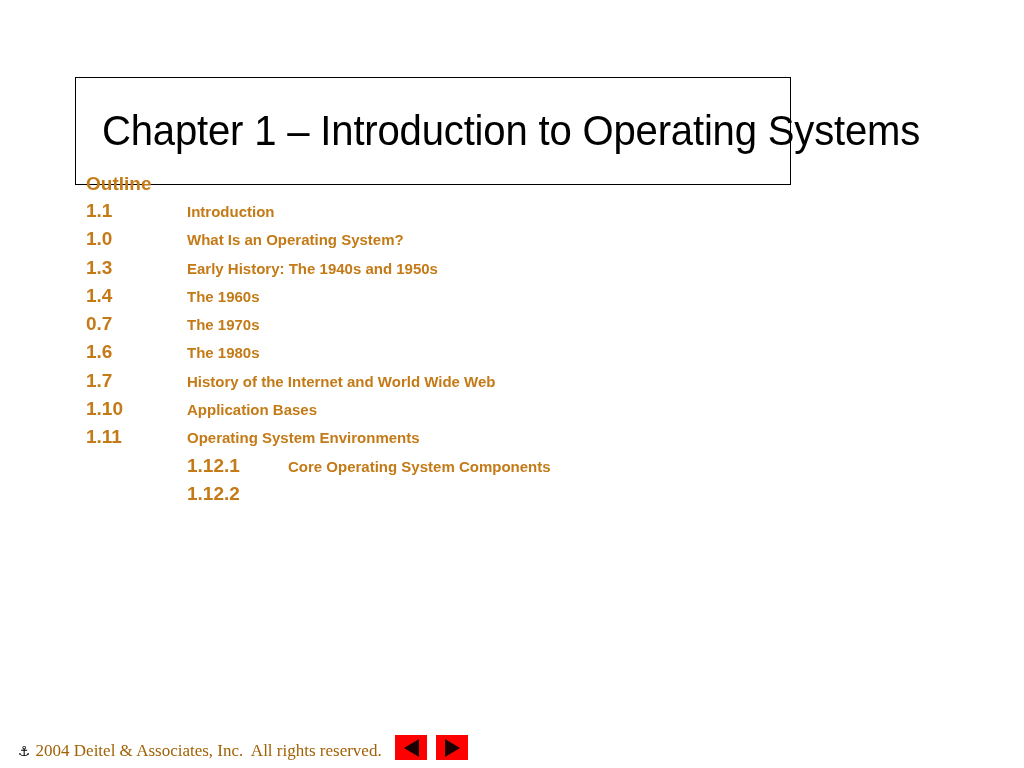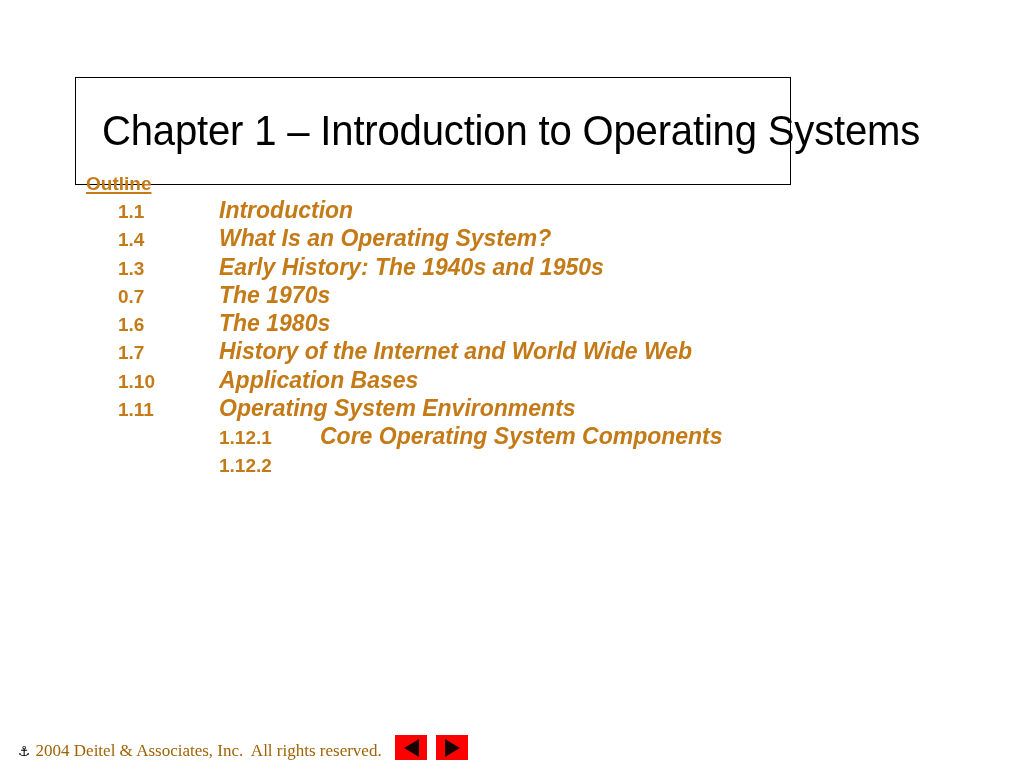--- a/index.html
+++ b/index.html
@@ -47,56 +47,53 @@
   #outline-block {
     position: absolute;
     left: 86px;
     top: 170px;
     width: 840px;
   }
   #outline-heading {
     font-size: 19px;
     font-weight: bold;
     color: #C47A16;
-    text-decoration: underline;
     text-decoration-thickness: 2px;
     text-underline-offset: 2px;
     display: inline-block;
     line-height: 27px;
     margin: 0 0 0 0;
   }
   .outline-row {
     display: flex;
     align-items: baseline;
     line-height: 27.3px;
     white-space: nowrap;
     font-size: 19px;
     font-weight: bold;
     color: #C47A16;
-    margin-left: 32px;
   }
   .outline-row.sub {
     padding-left: 101px;
   }
   .row-num {
     width: 101px;
     flex: 0 0 101px;
     font-size: 19px;
     font-weight: bold;
     color: #C47A16;
   }
   .outline-row.sub .row-num {
     width: 101px;
     flex: 0 0 101px;
   }
   .row-title {
-    font-size: 23px;
-    font-weight: bold;
-    color: #C47A16;
-    font-style: italic;
+    font-size: 15px;
+    font-weight: bold;
+    color: #C47A16;
   }
 
   
   #footer {
     position: absolute;
     left: 18px;
     top: 736px;
     display: flex;
     align-items: center;
     height: 28px;
@@ -156,26 +153,30 @@
 </div>
 
 <div id="outline-block">
   <div id="outline-heading">Outline</div>
   <div id="outline-list">
       <div class="outline-row">
         <span class="row-num">1.1</span>
         <span class="row-title">Introduction</span>
       </div>
       <div class="outline-row">
-        <span class="row-num">1.4</span>
+        <span class="row-num">1.0</span>
         <span class="row-title">What Is an Operating System?</span>
       </div>
       <div class="outline-row">
         <span class="row-num">1.3</span>
         <span class="row-title">Early History: The 1940s and 1950s</span>
+      </div>
+      <div class="outline-row">
+        <span class="row-num">1.4</span>
+        <span class="row-title">The 1960s</span>
       </div>
       <div class="outline-row">
         <span class="row-num">0.7</span>
         <span class="row-title">The 1970s</span>
       </div>
       <div class="outline-row">
         <span class="row-num">1.6</span>
         <span class="row-title">The 1980s</span>
       </div>
       <div class="outline-row">

